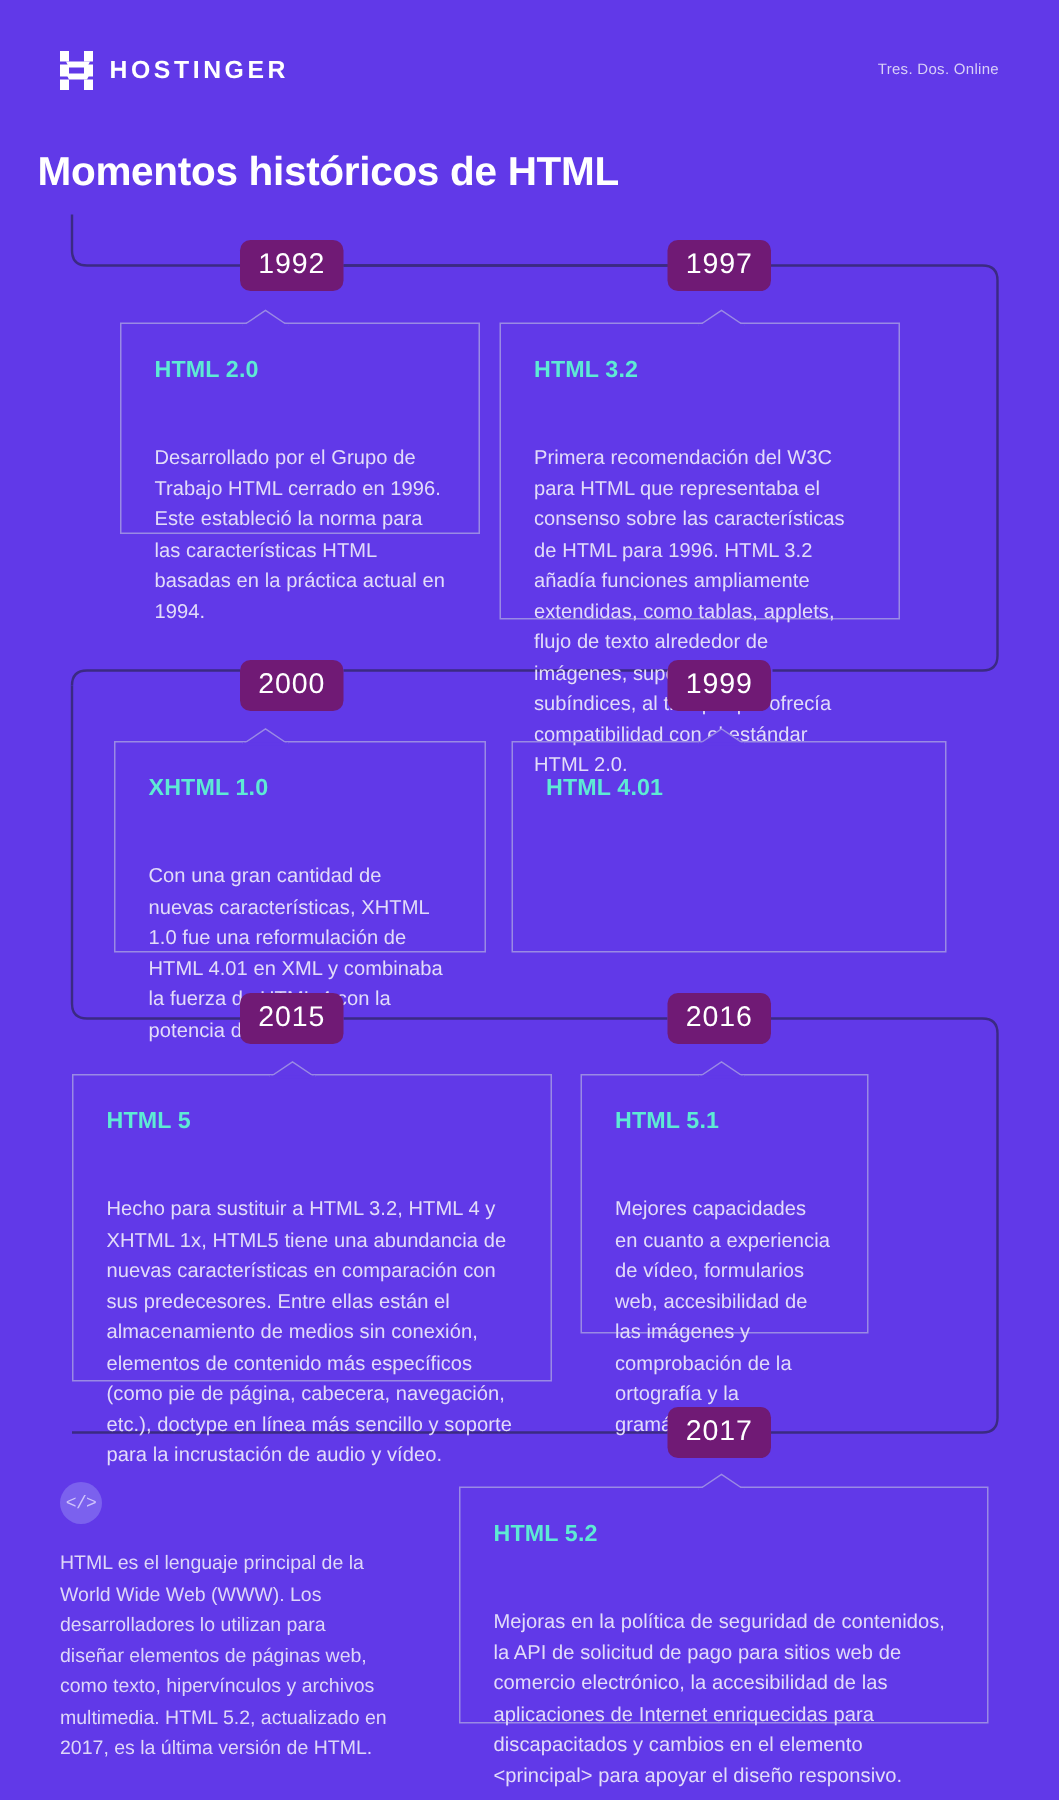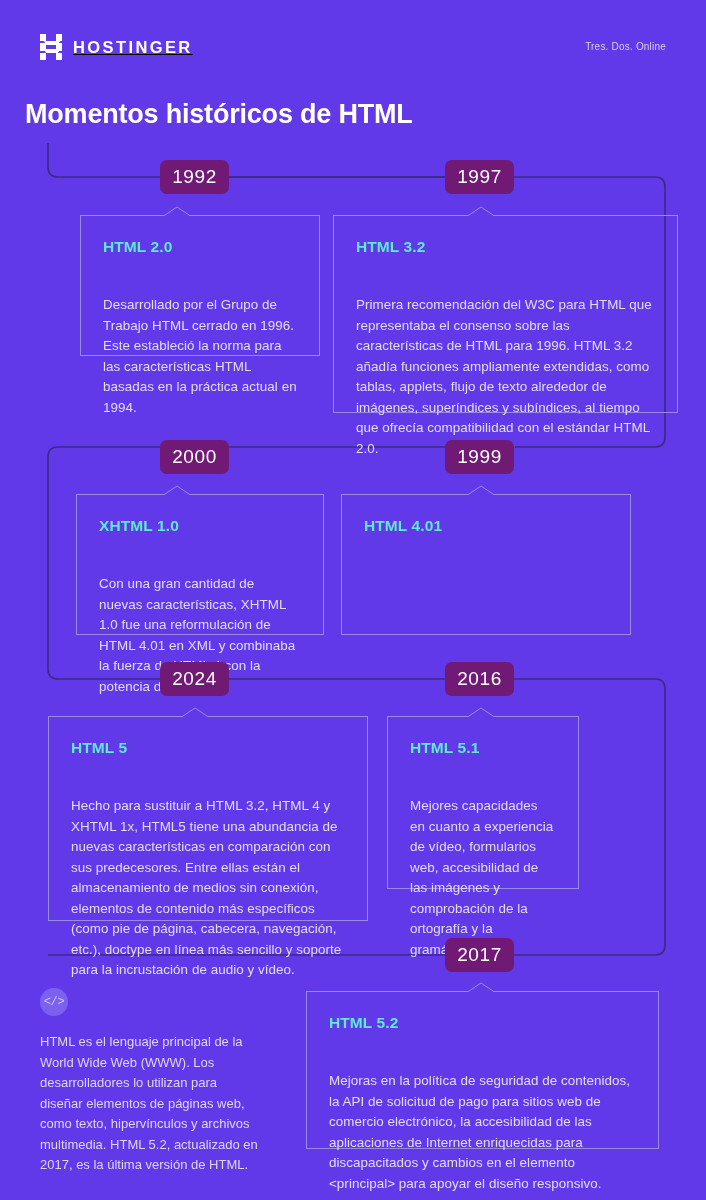--- a/index.html
+++ b/index.html
@@ -33,21 +33,20 @@
     left: 0; top: 0;
     width: 706px; height: 86px;
     z-index: 3;
   }
   .logo-wrap {
     position: absolute;
     left: 40px; top: 34px;
     display: flex;
     align-items: center;
     gap: 11px;
-    text-decoration: underline;
   }
   .logo-mark { width: 22px; height: 26px; display: block; }
   .logo-text {
     color: #ffffff;
     font-size: 16.5px;
     font-weight: bold;
     letter-spacing: 2.4px;
   }
   .site-credit {
     position: absolute;
@@ -182,38 +181,38 @@
     </div>
     <div class="site-credit">Tres. Dos. Online</div>
   </div>
 
   <h1 class="page-title">Momentos históricos de HTML</h1>
 
   <div class="year-badge" style="left:160px; top:160px;">1992</div>
   <div class="year-badge" style="left:445px; top:160px;">1997</div>
   <div class="year-badge" style="left:160px; top:440px;">2000</div>
   <div class="year-badge" style="left:445px; top:440px;">1999</div>
-  <div class="year-badge" style="left:160px; top:662px;">2024</div>
+  <div class="year-badge" style="left:160px; top:662px;">2015</div>
   <div class="year-badge" style="left:445px; top:662px;">2016</div>
   <div class="year-badge" style="left:445px; top:938px;">2017</div>
 
   <div class="card" style="left:80px; top:215px; width:240px; height:141px;">
     <div class="notch" style="left:81px;">
       <svg width="30" height="12" viewBox="0 0 30 12">
         <path d="M0 11 L15 1 L30 11" fill="#6139e8" stroke="#9a8ae4" stroke-width="1"></path>
         <path d="M0 11 L30 11" stroke="#6139e8" stroke-width="2"></path>
       </svg>
     </div>
     <div class="card-inner">
       <div class="card-title">HTML 2.0</div>
       <div class="card-body">Desarrollado por el Grupo de Trabajo HTML cerrado en 1996. Este estableció la norma para las características HTML basadas en la práctica actual en 1994.</div>
     </div>
   </div>
 
-  <div class="card" style="left:333px; top:215px; width:345px; height:198px;">
+  <div class="card" style="left:333px; top:215px; width:267px; height:198px;">
     <div class="notch" style="left:132px;">
       <svg width="30" height="12" viewBox="0 0 30 12">
         <path d="M0 11 L15 1 L30 11" fill="#6139e8" stroke="#9a8ae4" stroke-width="1"></path>
         <path d="M0 11 L30 11" stroke="#6139e8" stroke-width="2"></path>
       </svg>
     </div>
     <div class="card-inner">
       <div class="card-title">HTML 3.2</div>
       <div class="card-body">Primera recomendación del W3C para HTML que representaba el consenso sobre las características de HTML para 1996. HTML 3.2 añadía funciones ampliamente extendidas, como tablas, applets, flujo de texto alrededor de imágenes, superíndices y subíndices, al tiempo que ofrecía compatibilidad con el estándar HTML 2.0.</div>
     </div>

